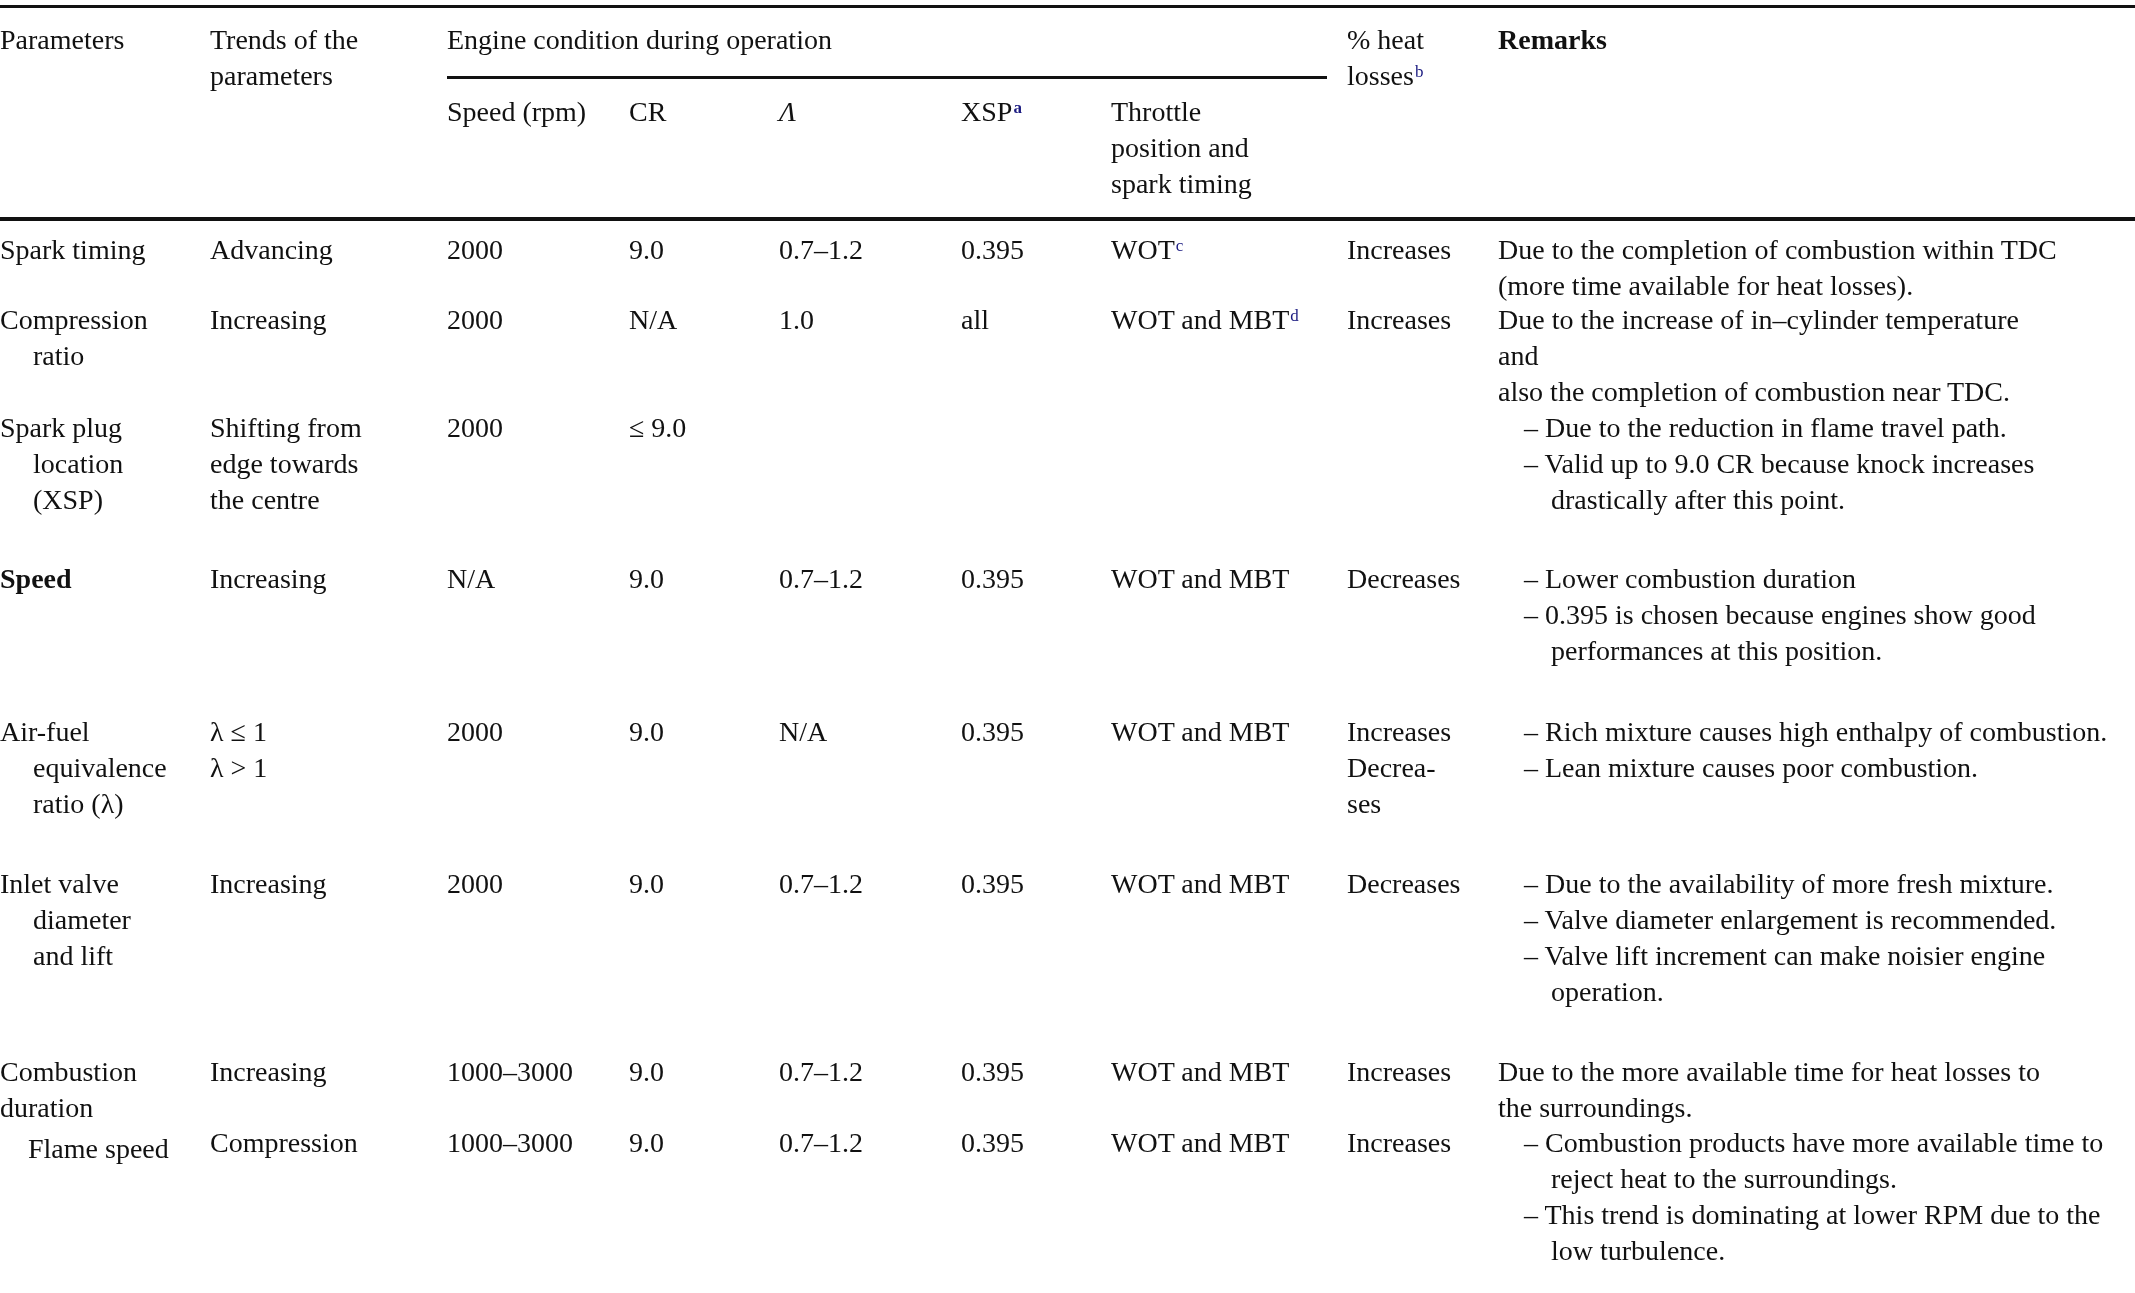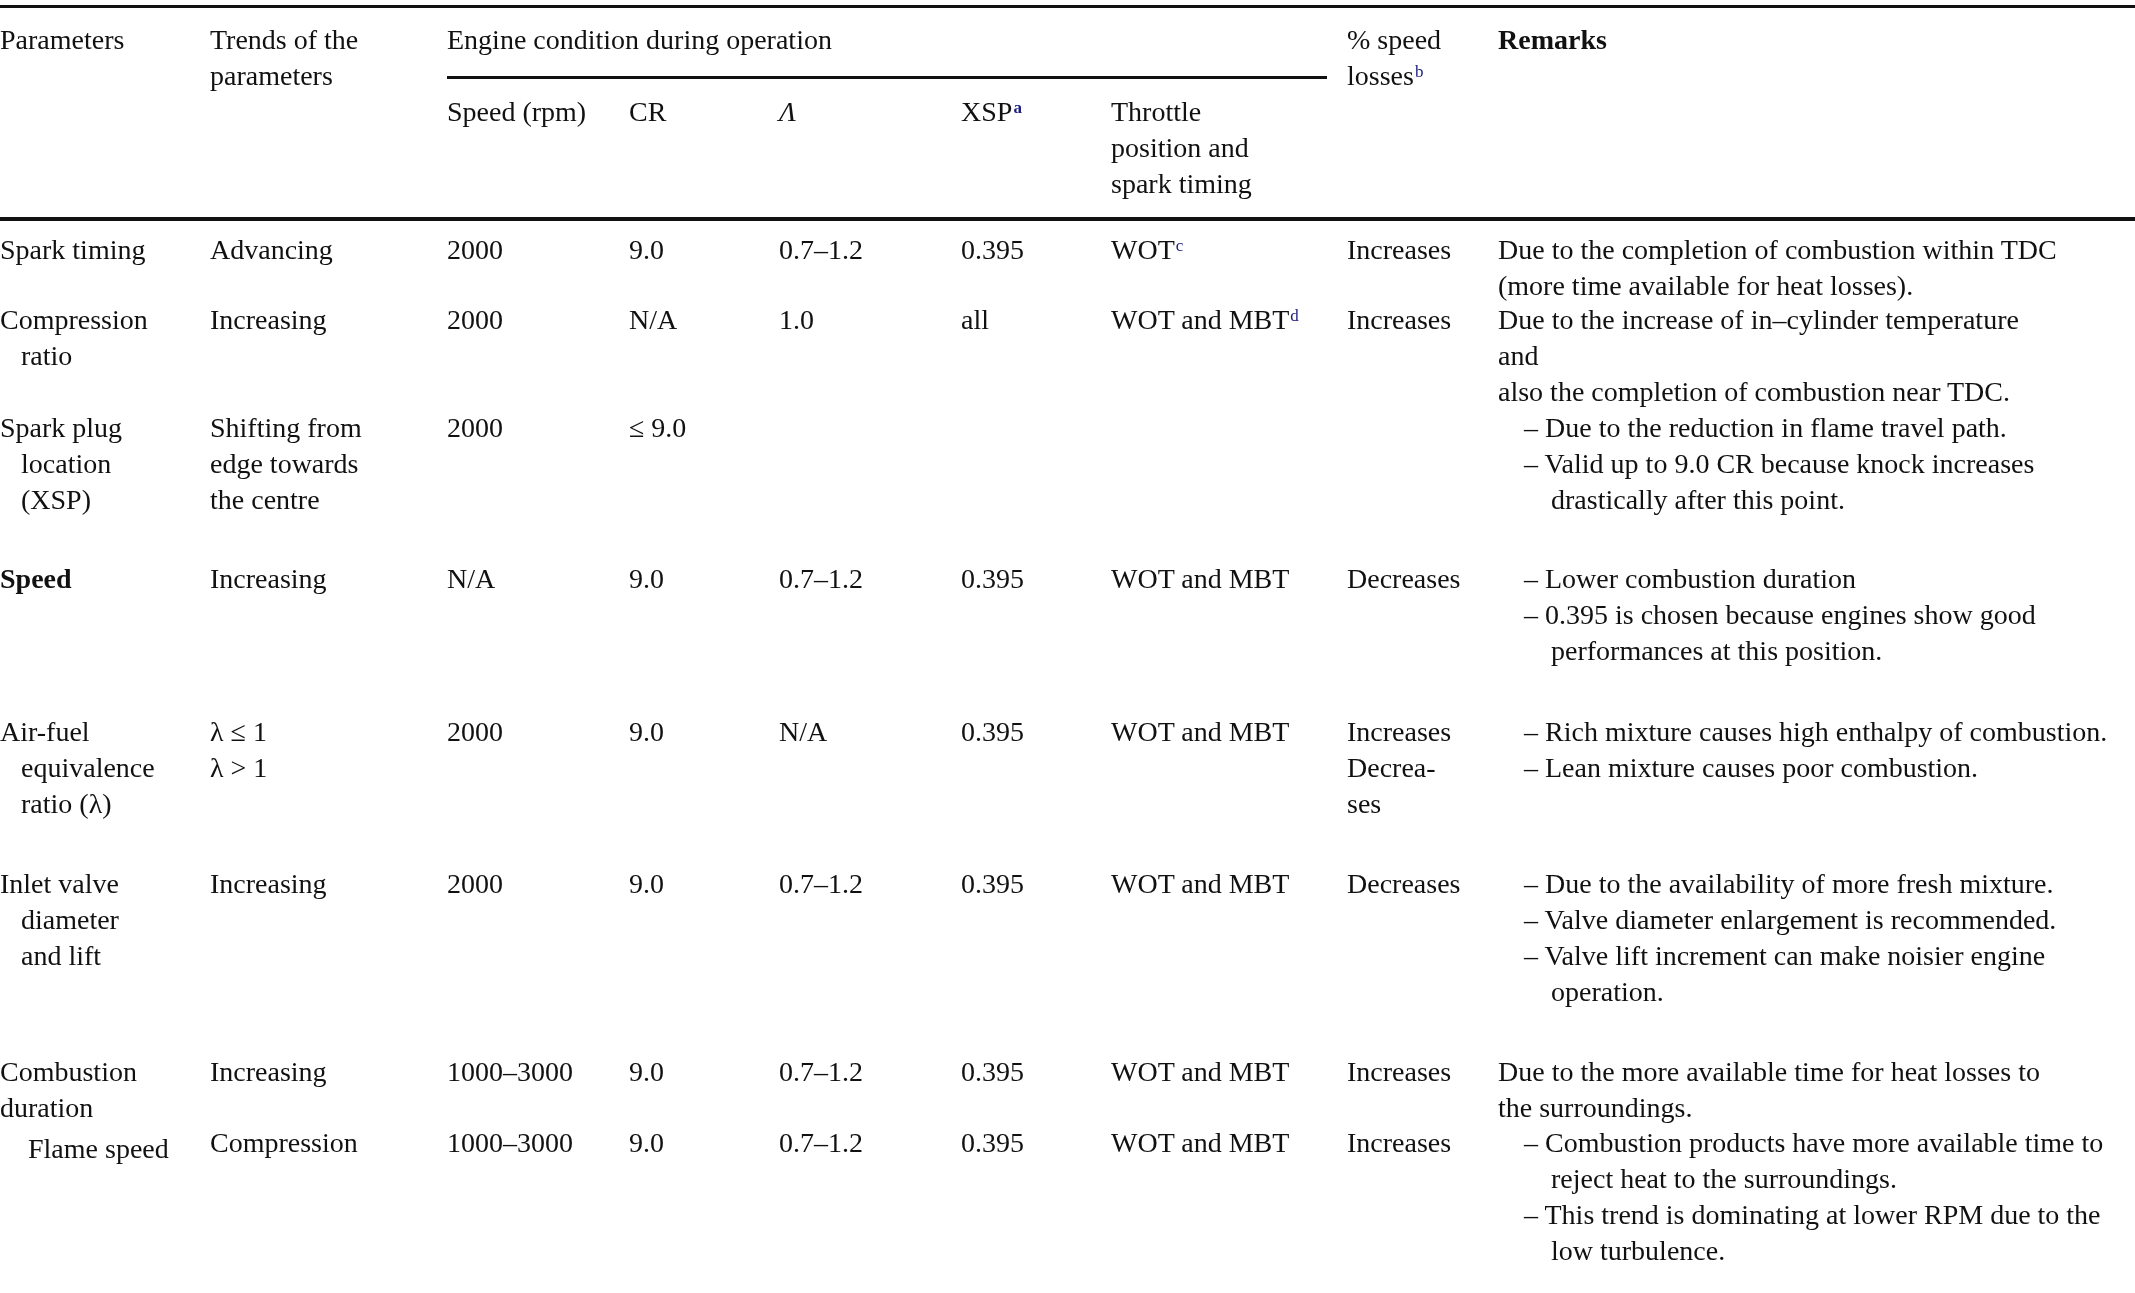--- a/index.html
+++ b/index.html
@@ -1,21 +1,21 @@
 <!DOCTYPE html>
 <html><head>
 <meta charset="utf-8">
 <style>
   html, body { margin:0; padding:0; background:#ffffff; }
   body { width:2135px; height:1293px; position:relative; overflow:hidden;
          font-family:"Liberation Serif", "DejaVu Serif", serif; color:#111111; }
   .rule { position:absolute; background:#111111; }
   .cell { position:absolute; font-size:28px; line-height:36px; white-space:nowrap; }
   .cell .ln { display:block; }
-  .indent { padding-left:21px; }
+  .indent { padding-left:33px; }
   .sup { font-size:17px; vertical-align:top; position:relative; top:-4px; margin-left:1px; }
   .sup-bold { font-weight:bold; }
   .dash-item { display:block; padding-left:53px; text-indent:-27px; white-space:normal; }
   .remarks { width:640px; white-space:normal; }
 </style>
 </head>
 <body>
 
 <div class="rule" style="left:0;top:5px;width:2135px;height:3px;"></div>
 <div class="rule" style="left:447px;top:76px;width:880px;height:3px;"></div>
@@ -33,21 +33,21 @@
   <div class="cell" style="left:779px;top:94px;font-style:italic;">Λ</div>
   <div class="cell" style="left:961px;top:94px;">
     <span>XSP</span><span class="sup sup-bold" style="color:#1a1a80">a</span>
   </div>
   <div class="cell" style="left:1111px;top:94px;">
     <span class="ln">Throttle</span>
     <span class="ln">position and</span>
     <span class="ln">spark timing</span>
   </div>
   <div class="cell" style="left:1347px;top:22px;">
-    <span class="ln">% speed</span>
+    <span class="ln">% heat</span>
     <span class="ln"><span>losses</span><span class="sup" style="color:#1a1a80">b</span></span>
   </div>
   <div class="cell" style="left:1498px;top:22px;font-weight:bold;">Remarks</div>
 </div>
 
 <div id="rows">
   <div class="row">
     <div class="cell c-param" style="left: 0px; top: 232px;">
         <span class="ln">Spark timing</span>
       </div>

